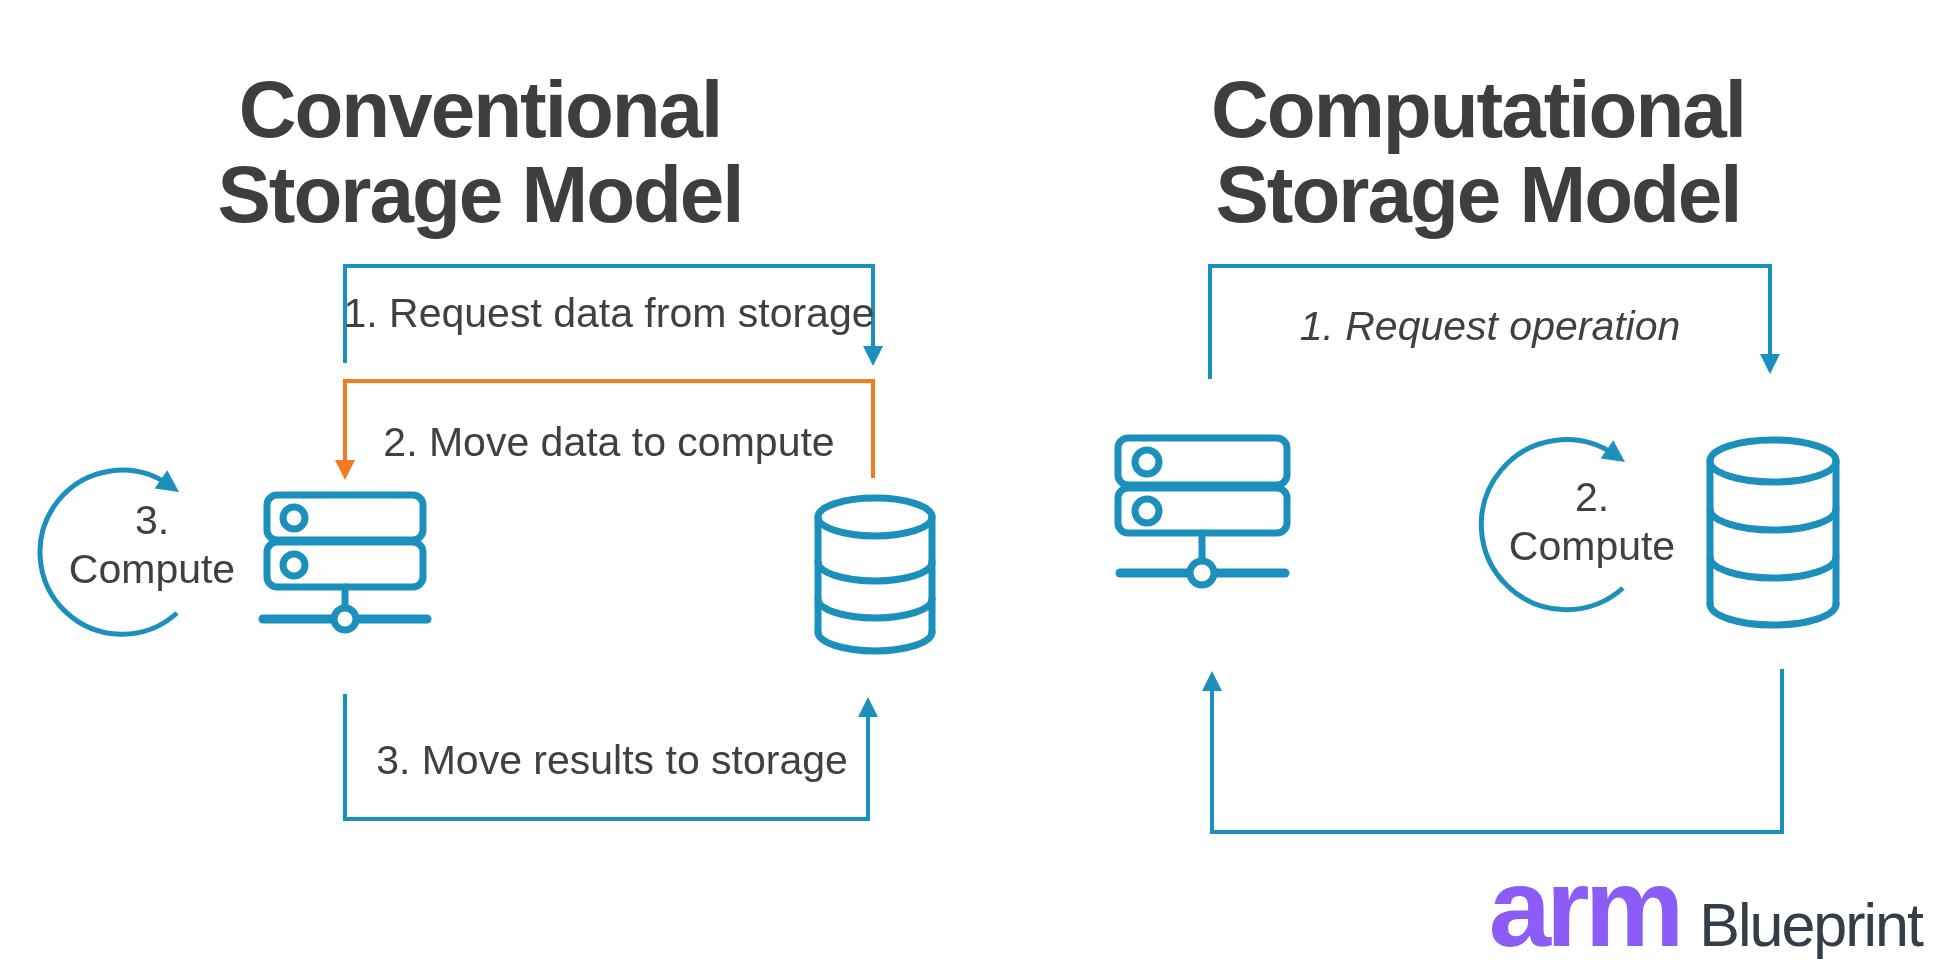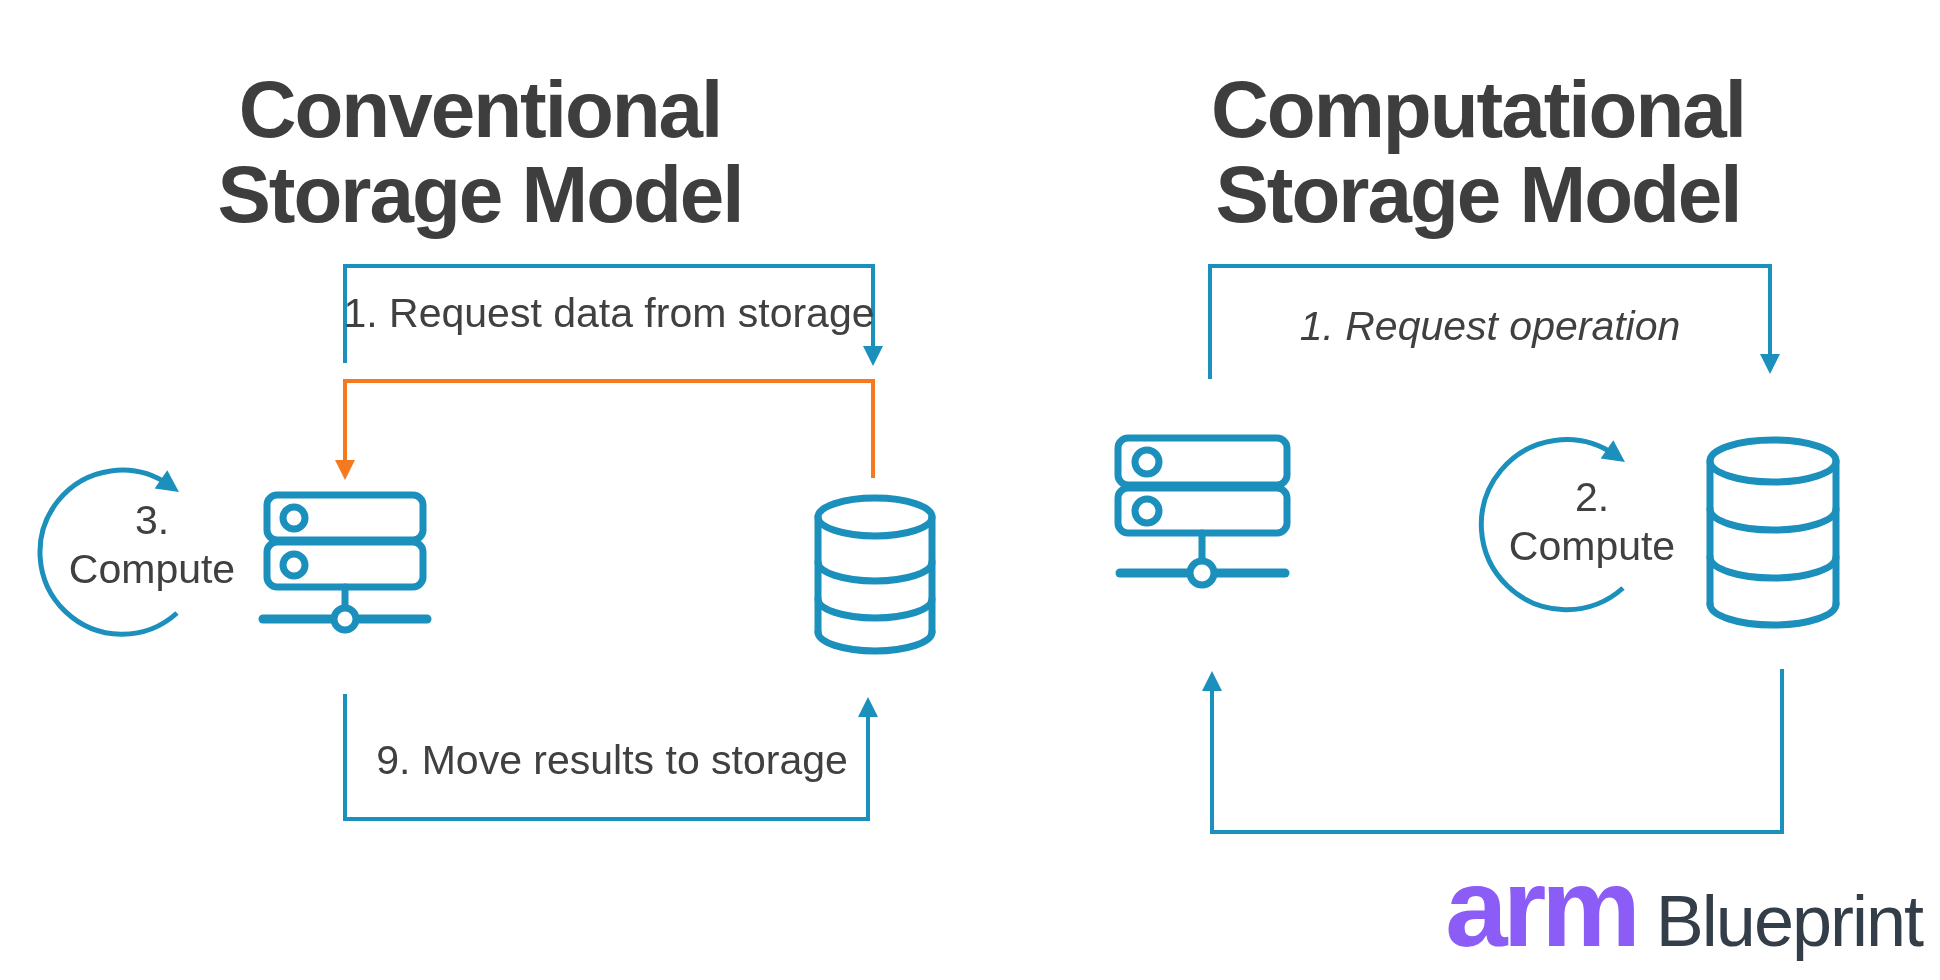--- a/index.html
+++ b/index.html
@@ -67,21 +67,21 @@
     align-items: baseline;
   }
   .logo .arm {
     font-size: 112px;
     font-weight: bold;
     letter-spacing: -5px;
     line-height: 1;
     color: #8b5cf6;
   }
   .logo .bp {
-    font-size: 72px;
+    font-size: 61px;
     font-weight: normal;
     letter-spacing: -2px;
     line-height: 1;
     margin-left: 20px;
     color: #333E48;
   }
 </style>
 </head>
 <body>
 
@@ -172,27 +172,28 @@
     <div>Storage Model</div>
   </div>
 
   <div class="title" style="left:1478px; top:132px;">
     <div>Computational</div>
     <div>Storage Model</div>
   </div>
 
   <div class="lbl" style="left:609px; top:313px;">1. Request data from storage</div>
 
+  <div class="lbl" style="left:609px; top:442px;">2. Move data to compute</div>
 
   <div class="cycle-lbl" style="left:152px; top:545px;">
     <div>3.</div>
     <div>Compute</div>
   </div>
 
-  <div class="lbl" style="left:612px; top:760px;">9. Move results to storage</div>
+  <div class="lbl" style="left:612px; top:760px;">3. Move results to storage</div>
 
   <div class="lbl" style="left:1490px; top:326px;font-style:italic;">1. Request operation</div>
 
   <div class="cycle-lbl" style="left:1592px; top:522px;">
     <div>2.</div>
     <div>Compute</div>
   </div>
 
 
   <div class="logo">

